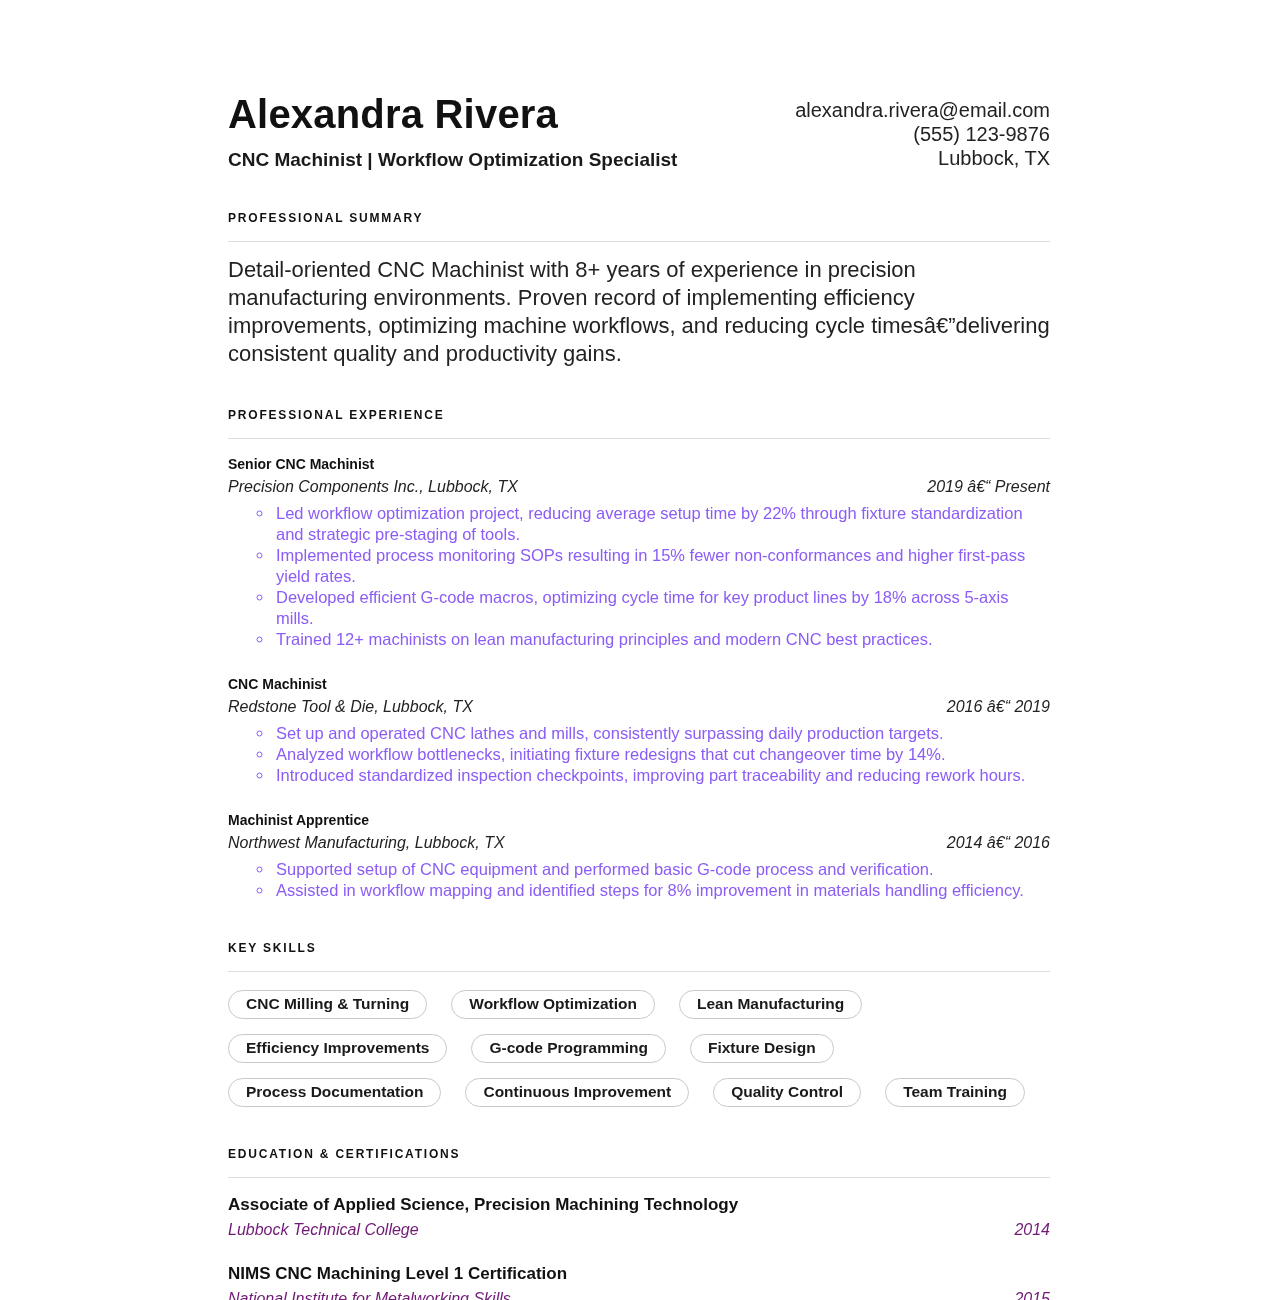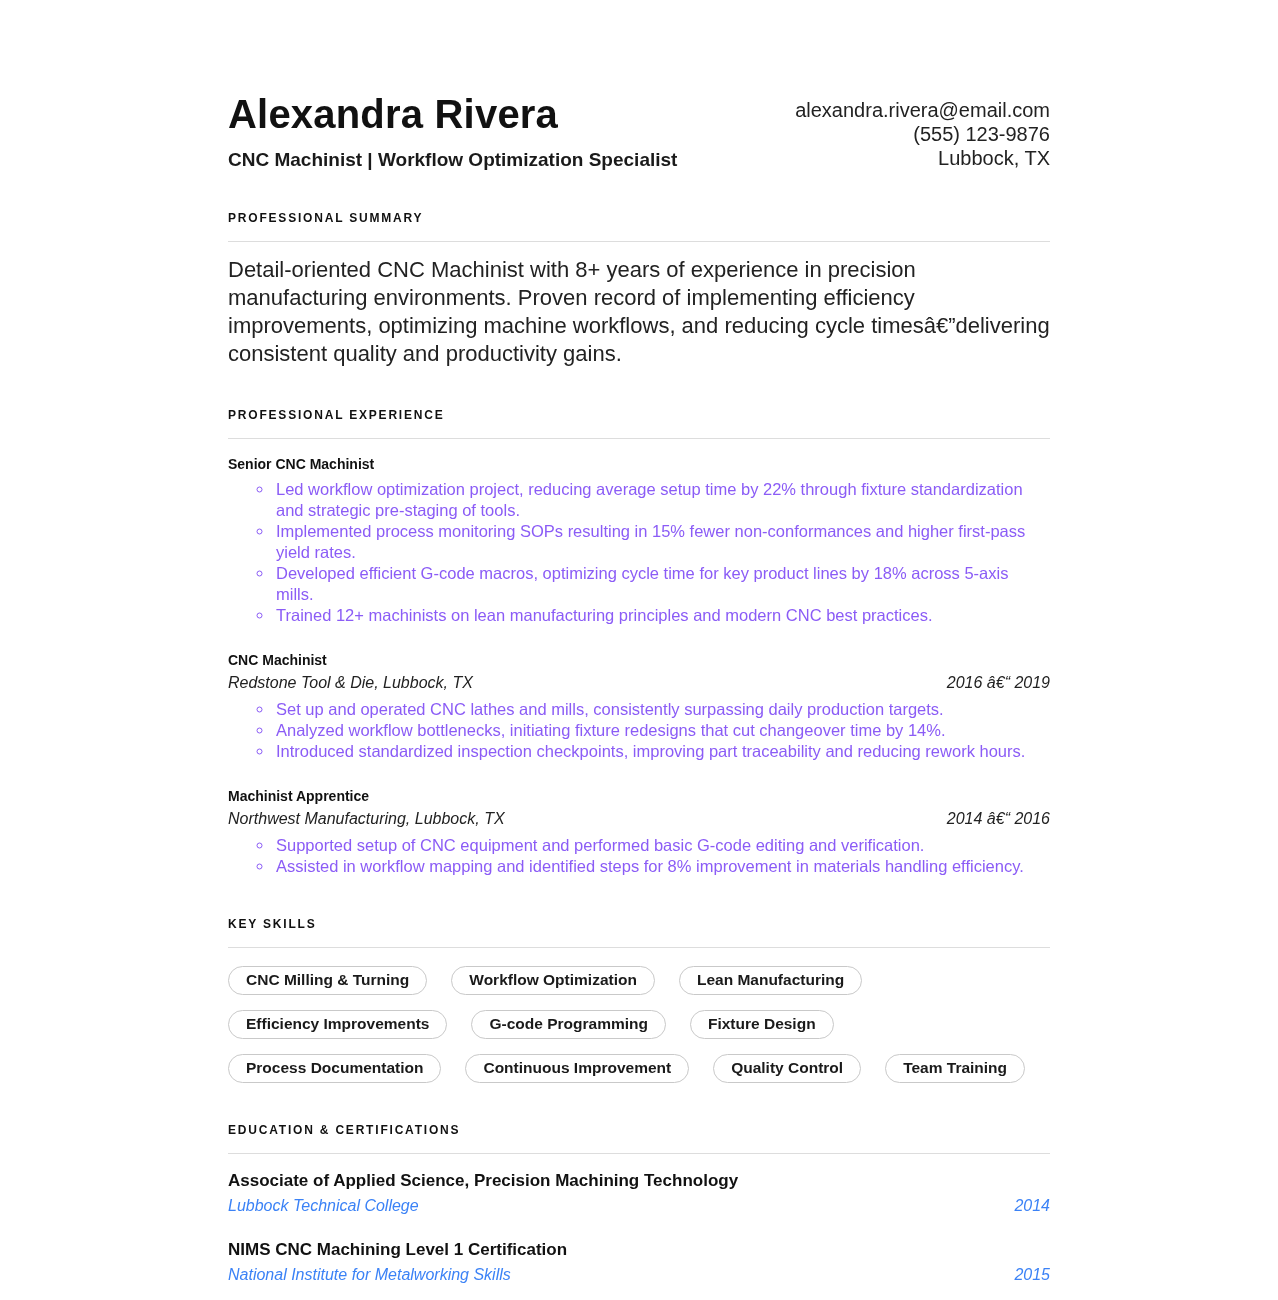--- a/index.html
+++ b/index.html
@@ -117,21 +117,21 @@
     font-size: 17px;
     font-weight: 700;
     color: #111111;
   }
   .edu-meta {
     display: flex;
     justify-content: space-between;
     margin-top: 6px;
     font-style: italic;
     font-size: 16px;
-    color: #3b82f6;
+    color: #701a75;
   }
 </style>
 </head>
 <body>
 
 <div class="page">
 
   <div class="header-row">
     <div>
       <h1 class="person-name">Alexandra Rivera</h1>
@@ -147,20 +147,24 @@
   <div class="section">
     <h2 class="section-heading">PROFESSIONAL SUMMARY</h2>
     <p class="summary-text">Detail-oriented CNC Machinist with 8+ years of experience in precision manufacturing environments. Proven record of implementing efficiency improvements, optimizing machine workflows, and reducing cycle timesâ€”delivering consistent quality and productivity gains.</p>
   </div>
 
   <div class="section">
     <h2 class="section-heading">PROFESSIONAL EXPERIENCE</h2>
 
     <div class="job">
       <div class="job-title">Senior CNC Machinist</div>
+      <div class="job-meta">
+        <span>Precision Components Inc., Lubbock, TX</span>
+        <span>2019 â€“ Present</span>
+      </div>
       <ul class="job-bullets">
         <li>Led workflow optimization project, reducing average setup time by 22% through fixture standardization and strategic pre-staging of tools.</li>
         <li>Implemented process monitoring SOPs resulting in 15% fewer non-conformances and higher first-pass yield rates.</li>
         <li>Developed efficient G-code macros, optimizing cycle time for key product lines by 18% across 5-axis mills.</li>
         <li>Trained 12+ machinists on lean manufacturing principles and modern CNC best practices.</li>
       </ul>
     </div>
 
     <div class="job">
       <div class="job-title">CNC Machinist</div>
@@ -175,21 +179,21 @@
       </ul>
     </div>
 
     <div class="job">
       <div class="job-title">Machinist Apprentice</div>
       <div class="job-meta">
         <span>Northwest Manufacturing, Lubbock, TX</span>
         <span>2014 â€“ 2016</span>
       </div>
       <ul class="job-bullets">
-        <li>Supported setup of CNC equipment and performed basic G-code editing and verification.</li>
+        <li>Supported setup of CNC equipment and performed basic G-code process and verification.</li>
         <li>Assisted in workflow mapping and identified steps for 8% improvement in materials handling efficiency.</li>
       </ul>
     </div>
   </div>
 
   <div class="section">
     <h2 class="section-heading">KEY SKILLS</h2>
     <div class="pills">
       <span class="pill">CNC Milling &amp; Turning</span>
       <span class="pill">Workflow Optimization</span>

